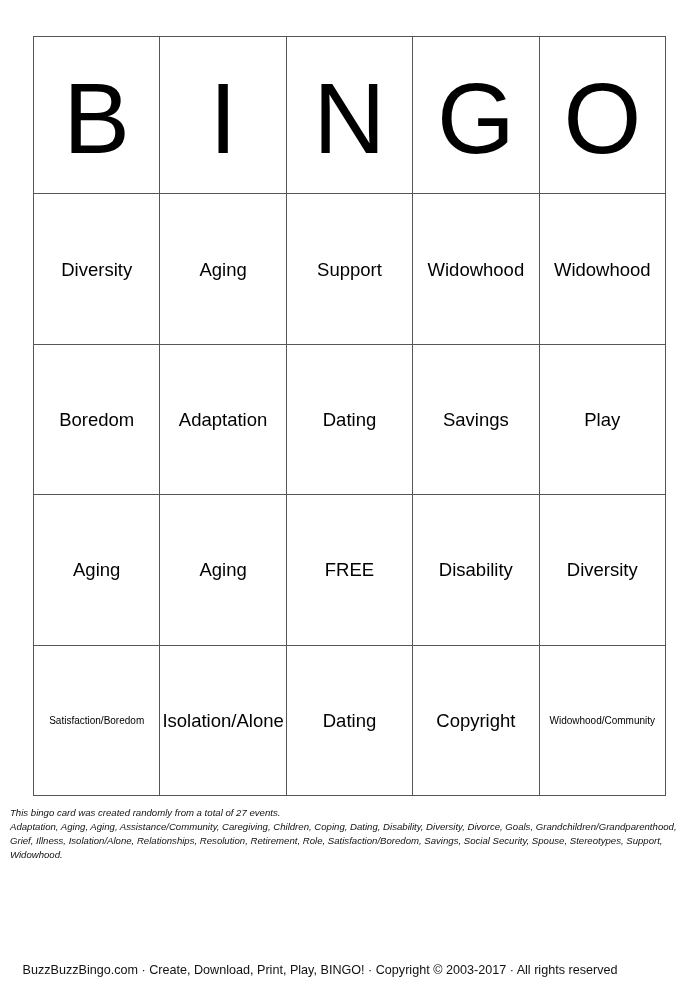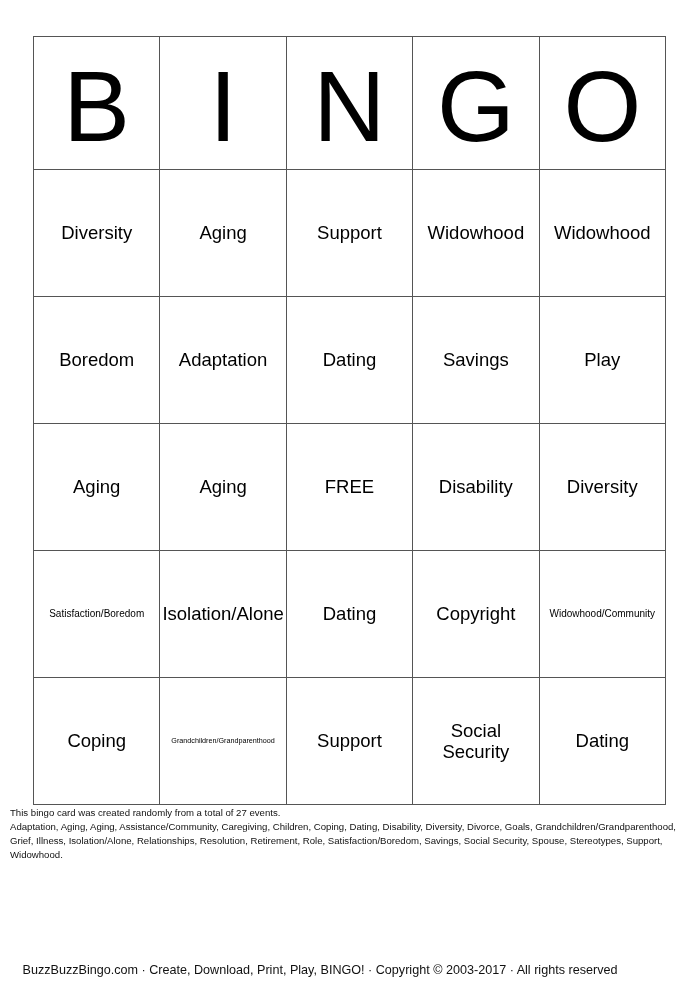--- a/index.html
+++ b/index.html
@@ -41,20 +41,21 @@
   .cell-sm { font-size: 10px; }
   .cell-xs { font-size: 7.2px; }
   .info {
     position: absolute;
     left: 10px;
     top: 806px;
     width: 684px;
     font-size: 9.6px;
     line-height: 14px;
     color: #111;
+    font-style: italic;
   }
   .footer {
     position: absolute;
     left: 0;
     top: 963px;
     width: 640px;
     text-align: center;
     font-size: 12.6px;
     color: #111;
   }
@@ -92,27 +93,20 @@
     <td class="cell-lg">Disability</td>
     <td class="cell-lg">Diversity</td>
   </tr>
   <tr>
     <td class="cell-sm">Satisfaction/Boredom</td>
     <td class="cell-lg">Isolation/Alone</td>
     <td class="cell-lg">Dating</td>
     <td class="cell-lg">Copyright</td>
     <td class="cell-sm">Widowhood/Community</td>
   </tr>
-  <tr>
-    <td class="cell-lg">Coping</td>
-    <td class="cell-xs">Grandchildren/Grandparenthood</td>
-    <td class="cell-lg">Support</td>
-    <td class="cell-lg" style="padding:0 26px;">Social Security</td>
-    <td class="cell-lg">Dating</td>
-  </tr>
 </tbody>
   </table>
 
 <div class="info">
   <div>This bingo card was created randomly from a total of 27 events.</div>
   <div>Adaptation, Aging, Aging, Assistance/Community, Caregiving, Children, Coping, Dating, Disability, Diversity, Divorce, Goals, Grandchildren/Grandparenthood, Grief, Illness, Isolation/Alone, Relationships, Resolution, Retirement, Role, Satisfaction/Boredom, Savings, Social Security, Spouse, Stereotypes, Support, Widowhood.</div>
 </div>
 
 <div class="footer">BuzzBuzzBingo.com · Create, Download, Print, Play, BINGO! · Copyright © 2003-2017 · All rights reserved</div>
 

